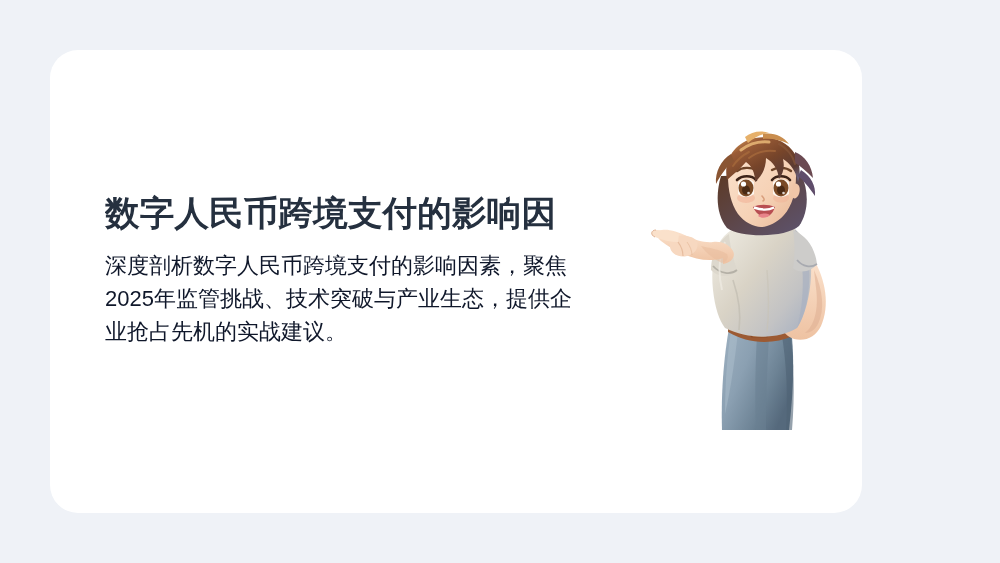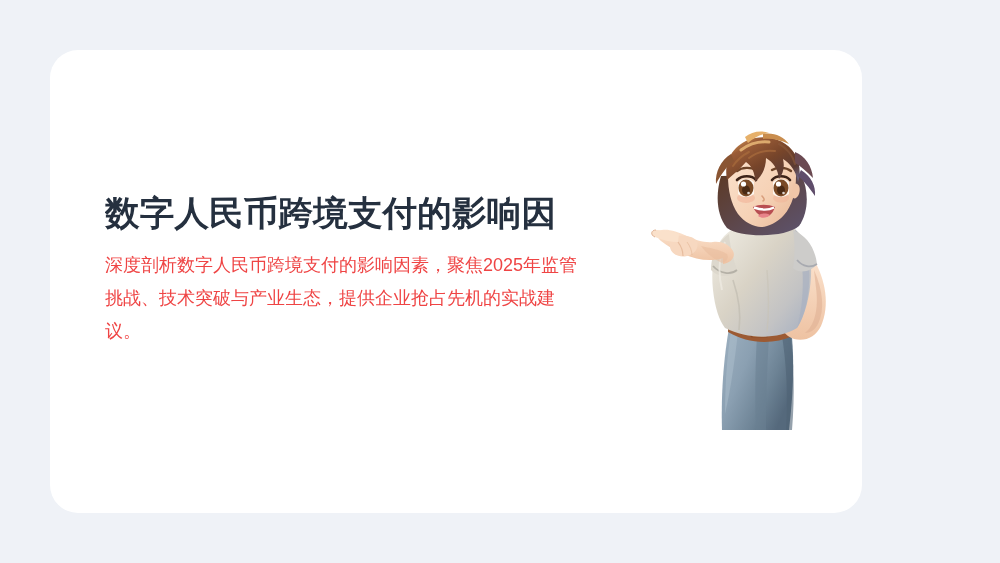--- a/index.html
+++ b/index.html
@@ -42,24 +42,24 @@
     color: #25303f;
     letter-spacing: 0.2px;
     white-space: nowrap;
     overflow: hidden;
     width: 482px;
     max-height: 94px;
   }
   #title .tline { display: block; white-space: nowrap; }
   #subtitle {
     margin-top: 12px;
-    font-size: 18px;
+    font-size: 22px;
     line-height: 33px;
     font-weight: 400;
-    color: #ef4444;
+    color: #0f172a;
     width: 482px;
     overflow: hidden;
     max-height: 100px;
   }
   #illustration {
     position: absolute;
     left: 595px;          
     top: 80px;            
     width: 250px;
     height: 300px;

